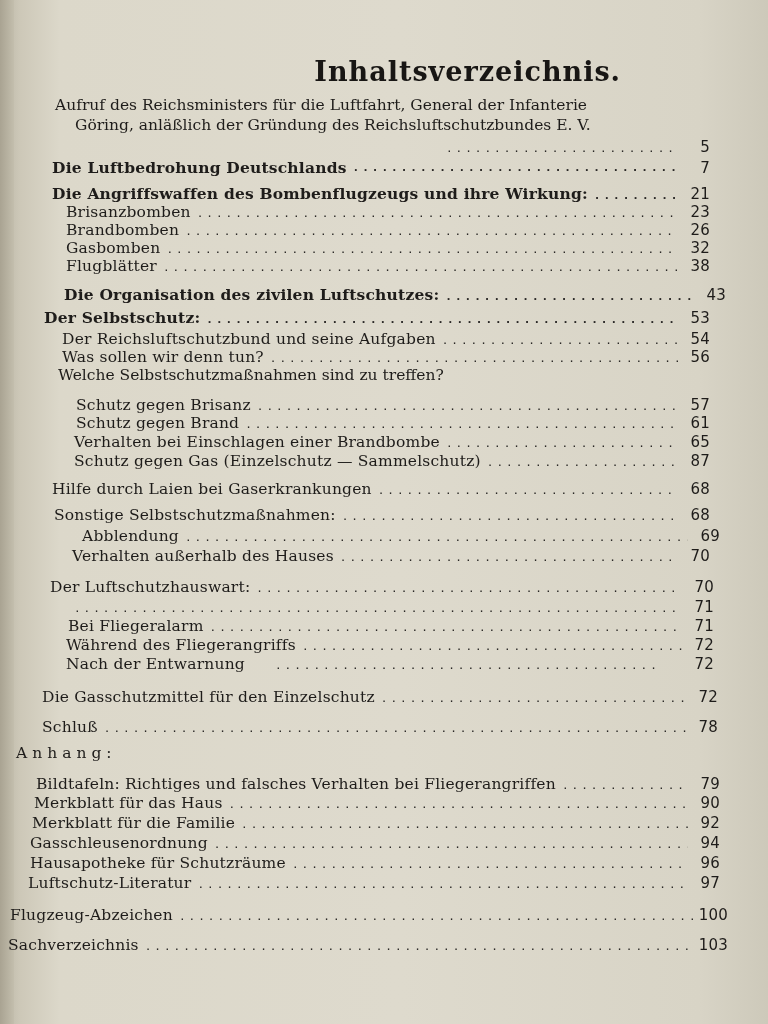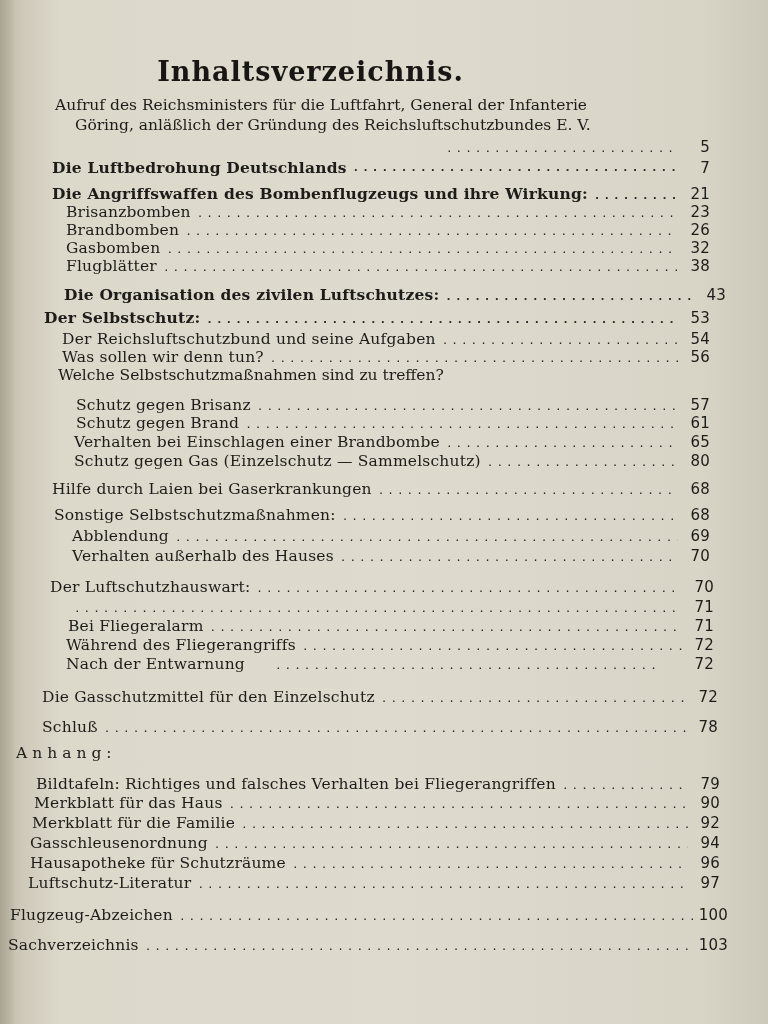--- a/index.html
+++ b/index.html
@@ -12,21 +12,21 @@
   }
   .page {
     position:absolute; left:0; top:0; width:768px; height:1024px;
     background: linear-gradient(90deg, #b9b4a4 0px, #cdc8b8 20px, #dcd8ca 60px, #dedacd 400px, #d8d4c6 700px, #cdc9ba 768px);
   }
   .gutter {
     position:absolute; left:0; top:0; width:14px; height:1024px;
     background: linear-gradient(90deg, #a9a392 0%, #c3bead 100%);
   }
   .title {
-    position:absolute; left:0; width:621px; top:56px; text-align:center;
+    position:absolute; left:0; width:621px; top:56px; text-align:right;
     font-family:"DejaVu Serif", serif; font-weight:bold; font-size:27px;
     letter-spacing:1px; color:#181614;
   }
   .toc { position:absolute; left:0; top:0; width:768px; height:1024px; }
   .entry {
     position:absolute; display:flex; align-items:baseline;
     font-family:"DejaVu Serif", serif; font-size:15.5px; line-height:18px;
     white-space:nowrap; letter-spacing:0.2px;
   }
   .entry.bold { font-weight:bold; }
@@ -125,33 +125,33 @@
       <span class="page-num">61</span>
     </div>
     <div class="entry" style="left:74px; top:433px; width:636px;">
       <span class="label">Verhalten bei Einschlagen einer Brandbombe</span>
       <span class="dots">................................................................................................................</span>
       <span class="page-num">65</span>
     </div>
     <div class="entry" style="left:74px; top:452px; width:636px;">
       <span class="label">Schutz gegen Gas (Einzelschutz — Sammelschutz)</span>
       <span class="dots">................................................................................................................</span>
-      <span class="page-num">80</span>
+      <span class="page-num">87</span>
     </div>
     <div class="entry" style="left:52px; top:480px; width:658px;">
       <span class="label">Hilfe durch Laien bei Gaserkrankungen</span>
       <span class="dots">................................................................................................................</span>
       <span class="page-num">68</span>
     </div>
     <div class="entry" style="left:54px; top:506px; width:656px;">
       <span class="label">Sonstige Selbstschutzmaßnahmen:</span>
       <span class="dots">................................................................................................................</span>
       <span class="page-num">68</span>
     </div>
-    <div class="entry" style="left:72px; top:527px; width:638px;">
+    <div class="entry" style="left:82px; top:527px; width:638px;">
       <span class="label">Abblendung</span>
       <span class="dots">................................................................................................................</span>
       <span class="page-num">69</span>
     </div>
     <div class="entry" style="left:72px; top:547px; width:638px;">
       <span class="label">Verhalten außerhalb des Hauses</span>
       <span class="dots">................................................................................................................</span>
       <span class="page-num">70</span>
     </div>
     <div class="entry" style="left:50px; top:578px; width:664px;">

